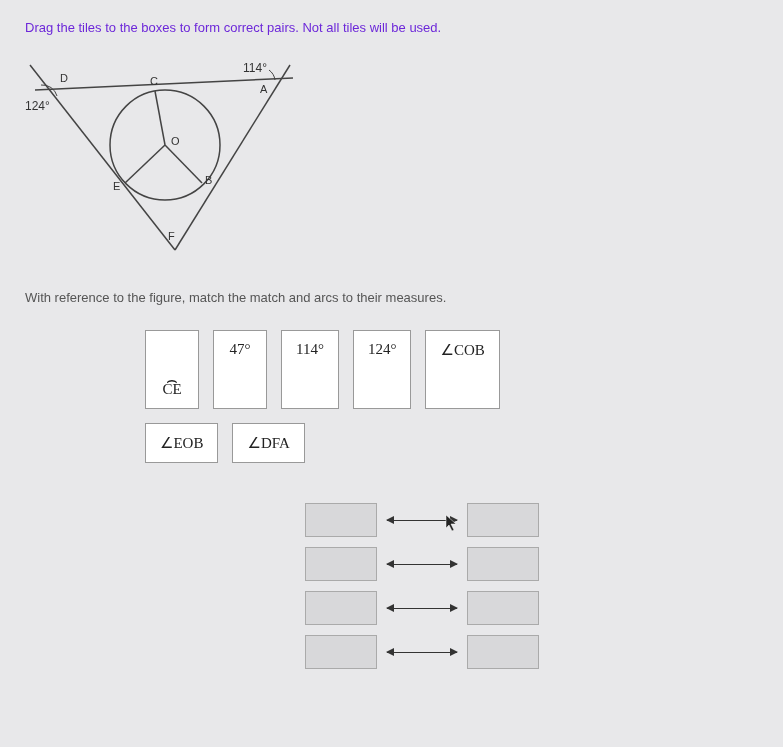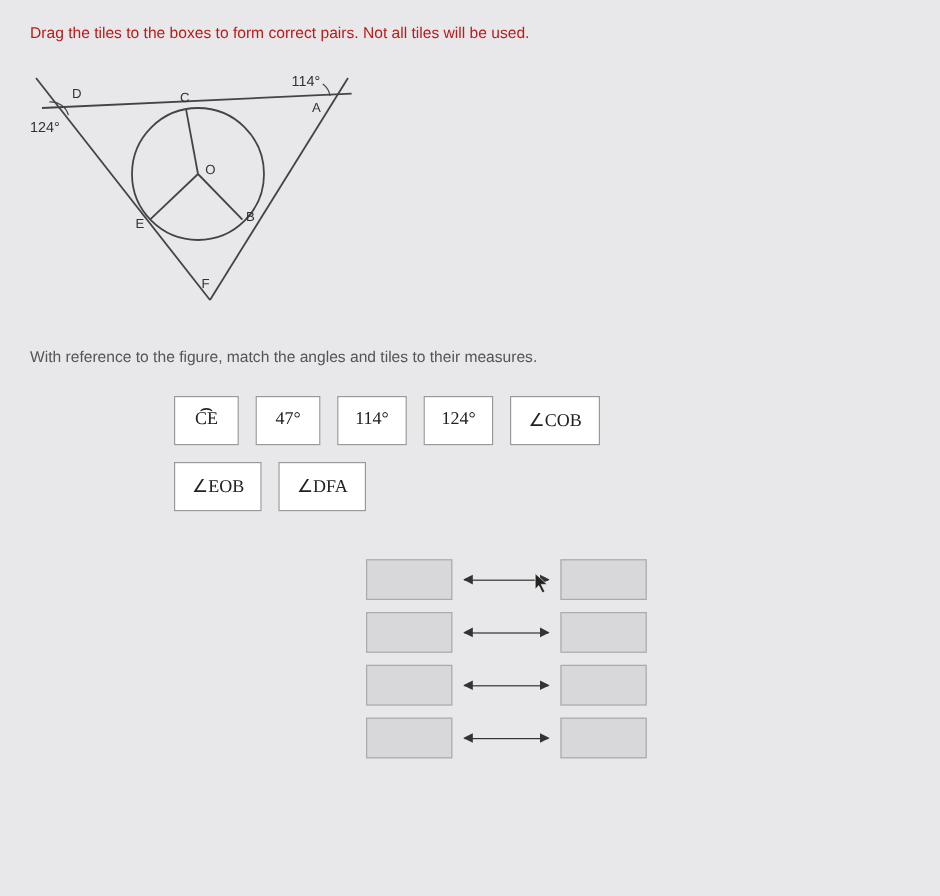--- a/index.html
+++ b/index.html
@@ -6,21 +6,21 @@
     body {
       width: 783px;
       height: 747px;
       background: #e8e8ea;
       font-family: Arial, sans-serif;
       padding: 20px 25px;
       overflow: hidden;
     }
     .instruction {
       font-size: 13px;
-      color: #b91c1c;
+      color: #6d28d9;
       margin-bottom: 25px;
     }
     .figure-container {
       width: 280px;
       height: 200px;
       margin-bottom: 30px;
       position: relative;
     }
     .figure-svg {
       width: 100%;
@@ -45,21 +45,21 @@
       border: 1px solid #999;
       padding: 10px 14px;
       font-size: 15px;
       color: #222;
       min-width: 54px;
       text-align: center;
       cursor: move;
       user-select: none;
       font-family: 'Times New Roman', serif;
     }
-    .arc-sym { position: relative; display: inline-block; }
+    .arc-sym { position: relative; display: inline-block; margin-top: 40px; }
     .arc-sym::before {
       content: '⌢';
       position: absolute;
       top: -11px;
       left: 0;
       right: 0;
       font-size: 18px;
       text-align: center;
     }
     .dropzones {
@@ -129,21 +129,21 @@
     <text x="235" y="33" font-size="11" fill="#333">A</text>
     <text x="146" y="85" font-size="11" fill="#333">O</text>
     <text x="88" y="130" font-size="11" fill="#333">E</text>
     <text x="180" y="124" font-size="11" fill="#333">B</text>
     <text x="143" y="180" font-size="11" fill="#333">F</text>
     <text x="0" y="50" font-size="12" fill="#333">124°</text>
     <text x="218" y="12" font-size="12" fill="#333">114°</text>
   </svg>
 </div>
 
-<div class="sub-instruction">With reference to the figure, match the angles and tiles to their measures.</div>
+<div class="sub-instruction">With reference to the figure, match the match and arcs to their measures.</div>
 
 <div class="tiles-area">
   <div class="tiles-row">
     <div class="tile"><span class="arc-sym">CE</span></div>
     <div class="tile"><span>47°</span></div>
     <div class="tile"><span>114°</span></div>
     <div class="tile"><span>124°</span></div>
     <div class="tile"><span>∠COB</span></div>
   </div>
   <div class="tiles-row">

